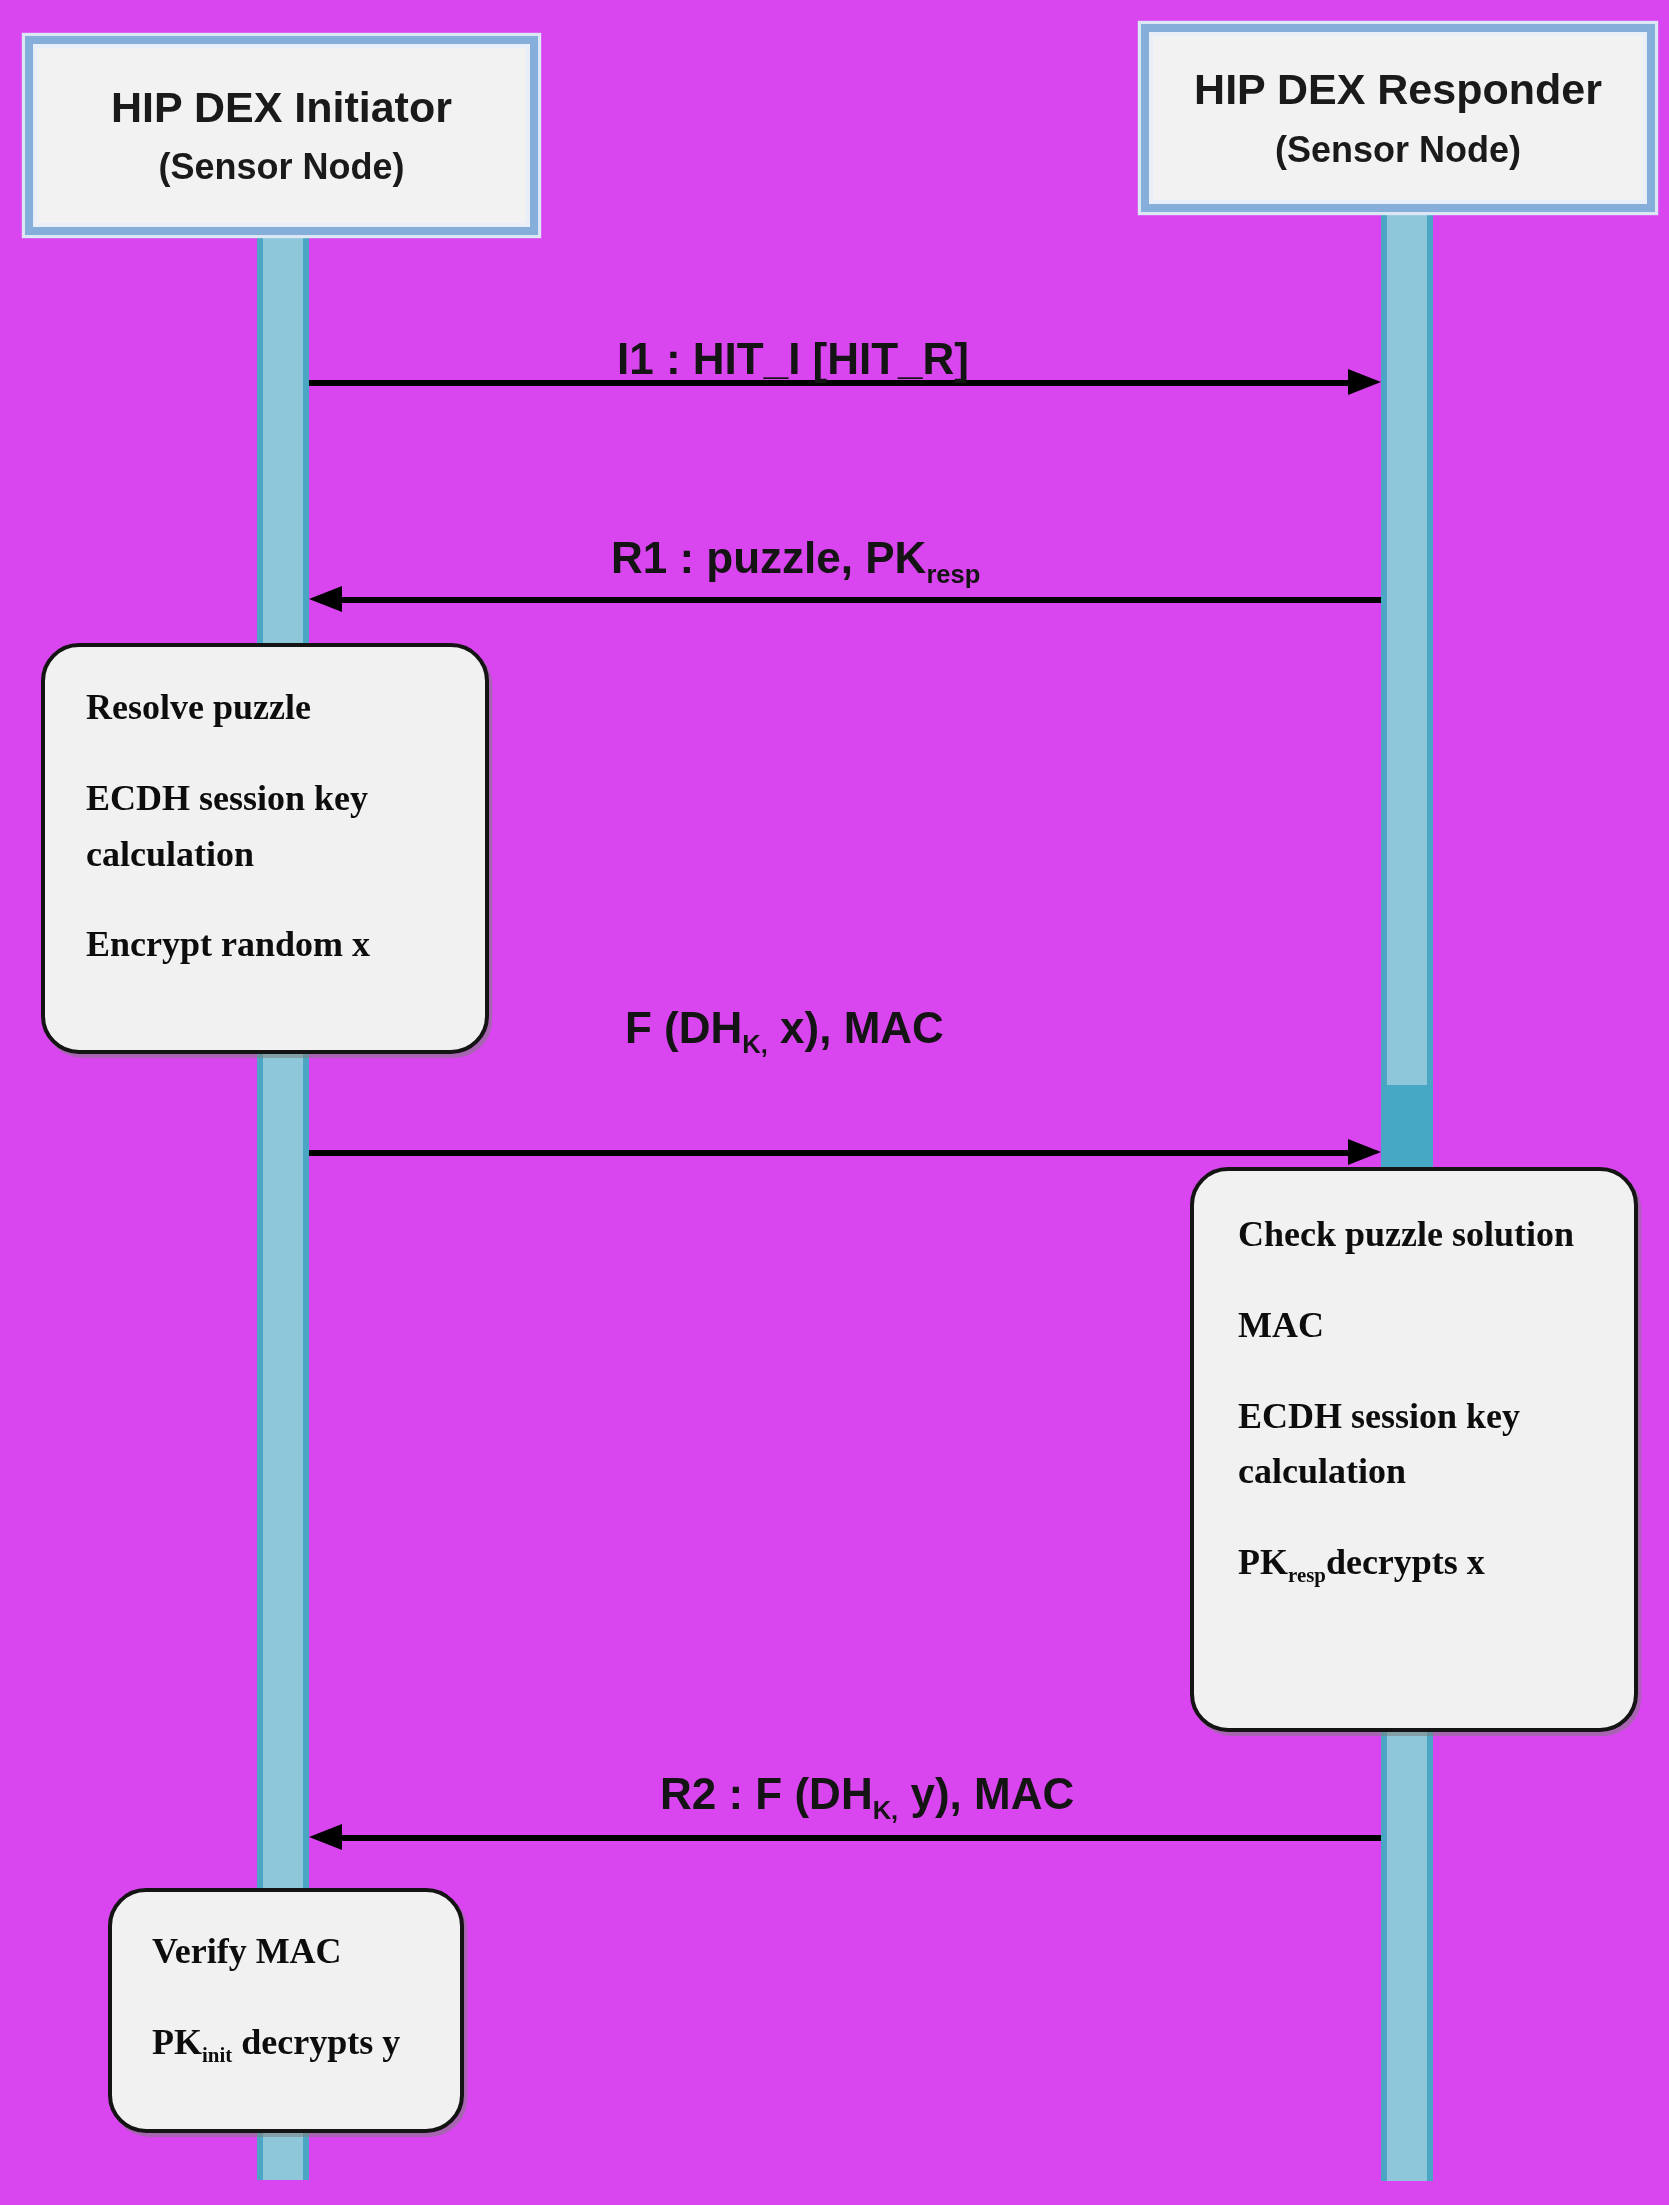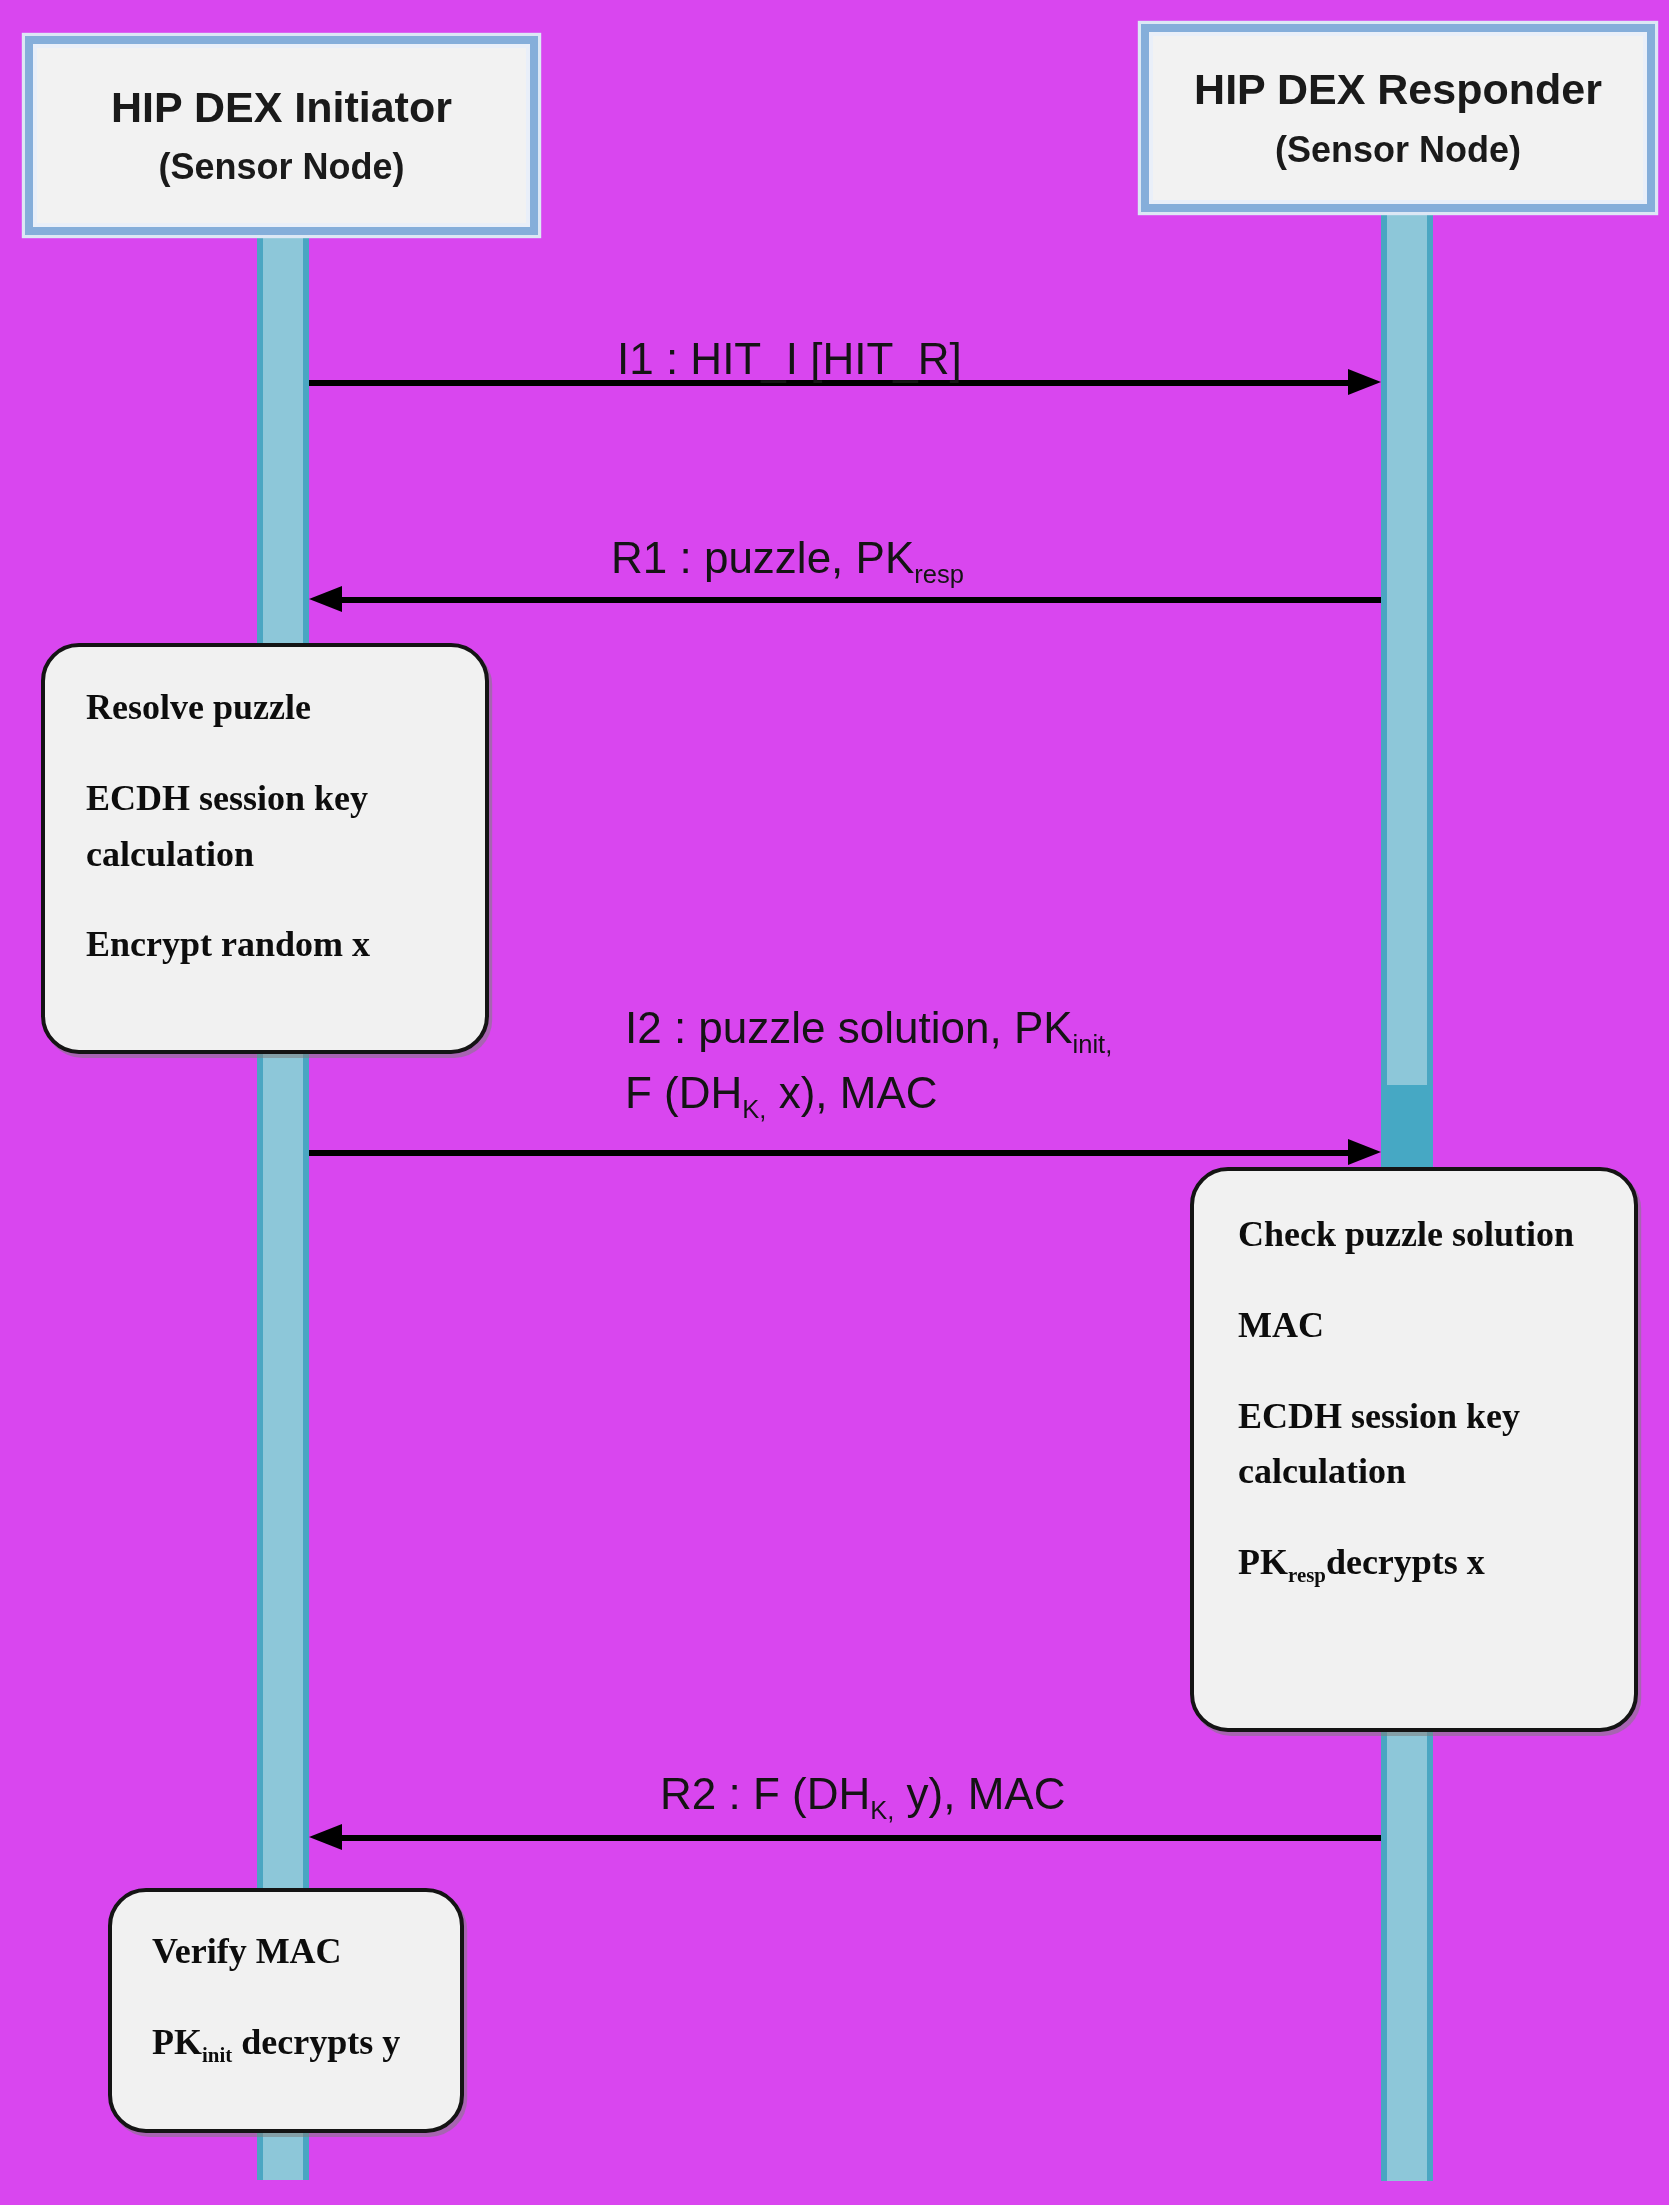--- a/index.html
+++ b/index.html
@@ -38,21 +38,21 @@
 
   
   .msg-line { position:absolute; height:5.5px; background:var(--arrow_color,#000); z-index:3; }
   .arrow-right, .arrow-left {
     position:absolute; width:0; height:0; z-index:3;
     border-top:13.4px solid transparent; border-bottom:13.4px solid transparent;
   }
   .arrow-right { border-left:33px solid var(--arrow_color,#000); }
   .arrow-left  { border-right:33px solid var(--arrow_color,#000); }
   .msg-label {
-    position:absolute; font-size:44px; font-weight:normal; color:#141414;
+    position:absolute; font-size:44px; font-weight:bold; color:#141414;
     white-space:nowrap; z-index:4; line-height:1.48;
   }
   .msg-label sub, .note sub { font-size:0.58em; line-height:0; }
 
   .line-i1  { left:309px; top:380px;  width:1039px; }
   .head-i1  { left:1348px; top:369px; }
   .label-i1 { left:617px; top:326px; }
 
   .line-r1  { left:342px; top:597px;  width:1039px; }
   .head-r1  { left:309px; top:586px; }
@@ -101,21 +101,20 @@
 
   <div class="msg-label label-i1">I1 : HIT_I [HIT_R]</div>
   <div class="msg-line line-i1"></div>
   <div class="arrow-right head-i1"></div>
 
   <div class="msg-label label-r1">R1 : puzzle, PK<sub>resp</sub></div>
   <div class="msg-line line-r1"></div>
   <div class="arrow-left head-r1"></div>
 
   <div class="msg-label label-i2">
-    <div>I2 : puzzle solution, PK<sub>init,</sub></div>
     <div>F (DH<sub>K,</sub> x), MAC</div>
   </div>
   <div class="msg-line line-i2"></div>
   <div class="arrow-right head-i2"></div>
 
   <div class="msg-label label-r2">R2 :  F (DH<sub>K,</sub> y), MAC</div>
   <div class="msg-line line-r2"></div>
   <div class="arrow-left head-r2"></div>
 
   <div class="note note-1">

